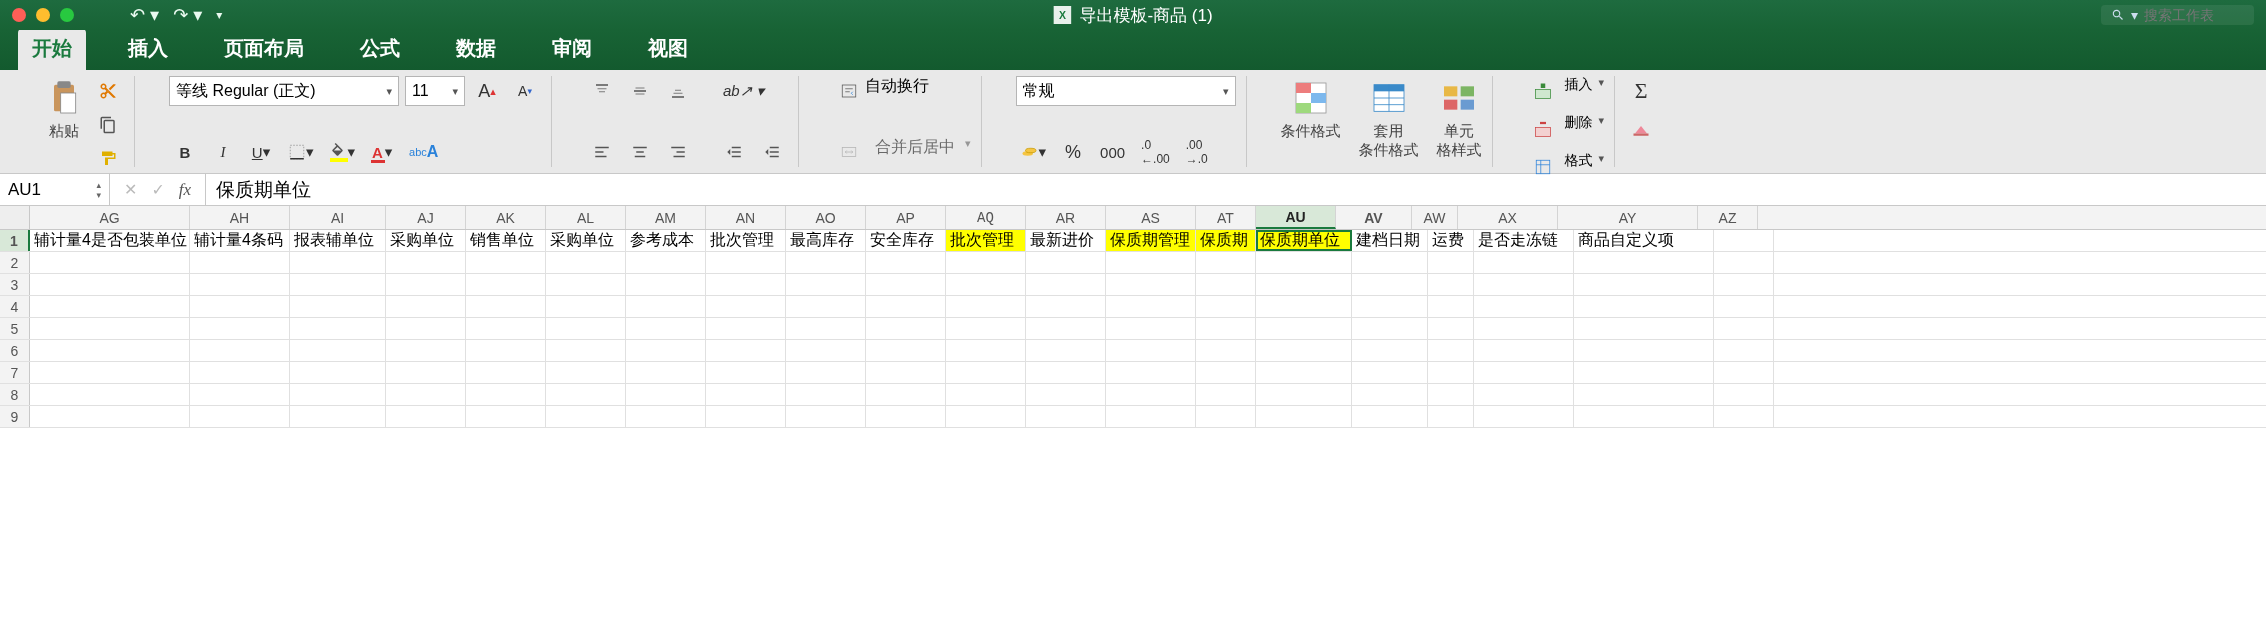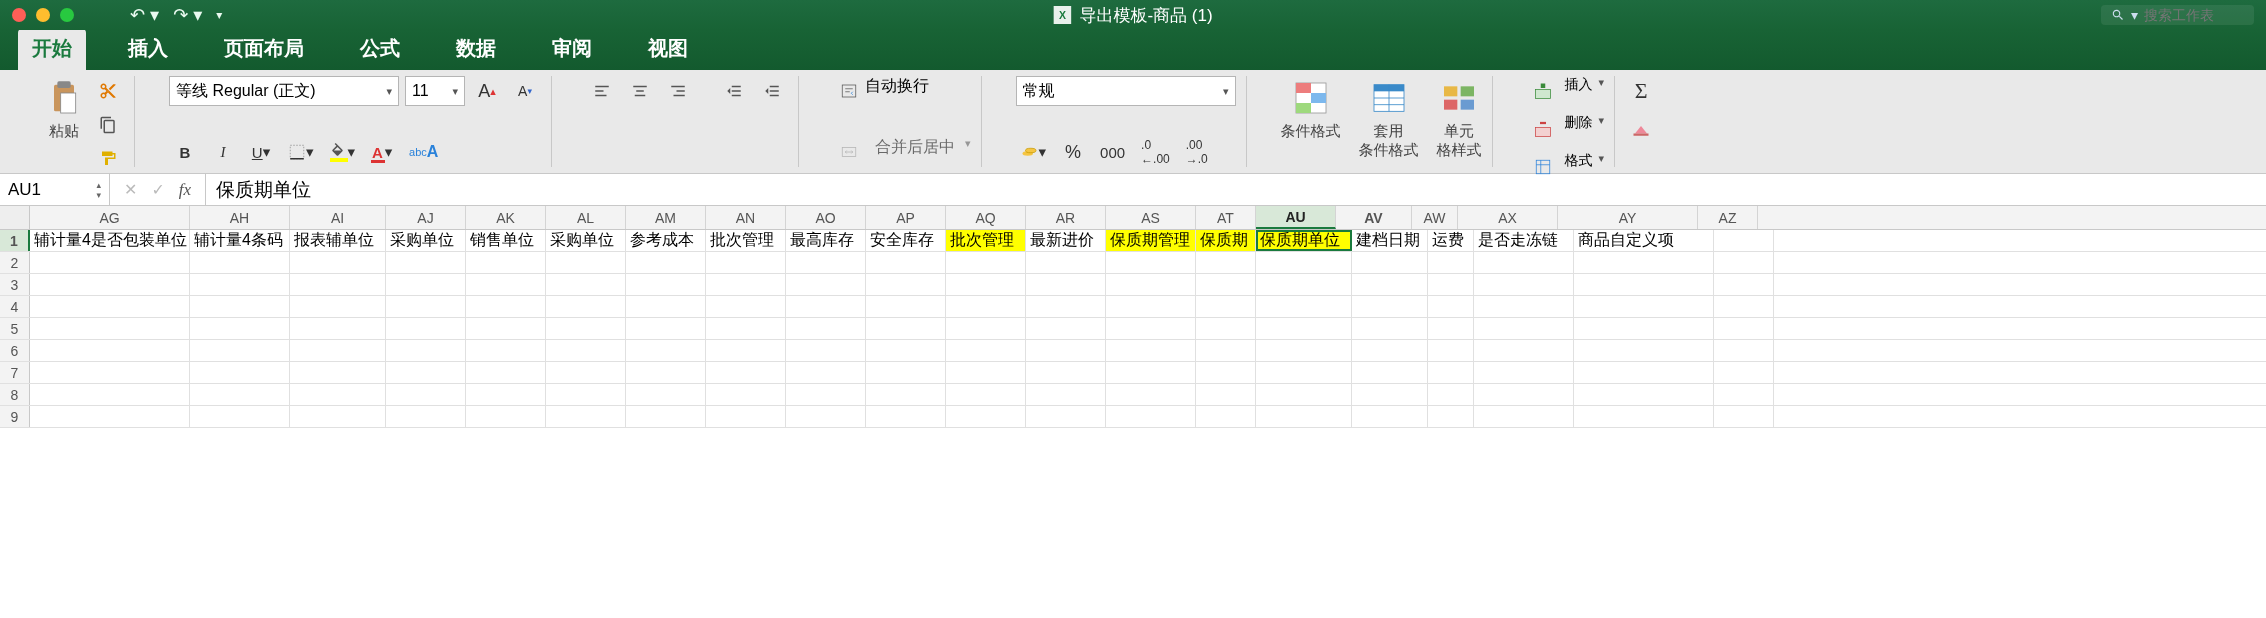--- a/index.html
+++ b/index.html
@@ -170,20 +170,45 @@
           </svg><span style="display:inline-block;width:18px;height:4px;background:#ffff00;margin-left:-18px;margin-top:16px"></span> ▾</span>
       <span class="btn"><span style="color:#d33;font-weight:bold">A</span><span style="display:inline-block;width:14px;height:3px;background:#d33;margin-left:-12px;margin-top:18px"></span> ▾</span>
       <span class="btn" style="color:#2a82da;font-size:11px;line-height:1">abc<br><span style="font-size:16px;font-weight:bold">A</span></span>
     </div>
   </div>
 
   <div class="group">
     <div class="group-row">
       <span class="btn">
           <svg viewBox="0 0 24 24">
+            <line x1="4" y1="4" x2="20" y2="4" stroke="#555" stroke-width="2"></line>
+            <line x1="6" y1="9" x2="18" y2="9" stroke="#555"></line>
+            <line x1="8" y1="13" x2="16" y2="13" stroke="#555"></line>
+          </svg>
+        </span>
+      <span class="btn">
+          <svg viewBox="0 0 24 24">
+            <line x1="6" y1="8" x2="18" y2="8" stroke="#555"></line>
+            <line x1="4" y1="12" x2="20" y2="12" stroke="#555" stroke-width="2"></line>
+            <line x1="6" y1="16" x2="18" y2="16" stroke="#555"></line>
+          </svg>
+        </span>
+      <span class="btn">
+          <svg viewBox="0 0 24 24">
+            <line x1="8" y1="11" x2="16" y2="11" stroke="#555"></line>
+            <line x1="6" y1="15" x2="18" y2="15" stroke="#555"></line>
+            <line x1="4" y1="20" x2="20" y2="20" stroke="#555" stroke-width="2"></line>
+          </svg>
+        </span>
+      <span style="width:12px"></span>
+      <span class="btn" style="font-style:italic">ab↗ ▾</span>
+    </div>
+    <div class="group-row">
+      <span class="btn">
+          <svg viewBox="0 0 24 24">
             <line x1="3" y1="6" x2="21" y2="6" stroke="#555" stroke-width="2"></line>
             <line x1="3" y1="12" x2="14" y2="12" stroke="#555" stroke-width="2"></line>
             <line x1="3" y1="18" x2="18" y2="18" stroke="#555" stroke-width="2"></line>
           </svg>
         </span>
       <span class="btn">
           <svg viewBox="0 0 24 24">
             <line x1="3" y1="6" x2="21" y2="6" stroke="#555" stroke-width="2"></line>
             <line x1="7" y1="12" x2="17" y2="12" stroke="#555" stroke-width="2"></line>
             <line x1="5" y1="18" x2="19" y2="18" stroke="#555" stroke-width="2"></line>
@@ -371,21 +396,21 @@
         <div class="ch" style="width: 160px;">AG</div>
         <div class="ch" style="width: 100px;">AH</div>
         <div class="ch" style="width: 96px;">AI</div>
         <div class="ch" style="width: 80px;">AJ</div>
         <div class="ch" style="width: 80px;">AK</div>
         <div class="ch" style="width: 80px;">AL</div>
         <div class="ch" style="width: 80px; text-align: right;">AM</div>
         <div class="ch" style="width: 80px;">AN</div>
         <div class="ch" style="width: 80px;">AO</div>
         <div class="ch" style="width: 80px;">AP</div>
-        <div class="ch" style="width: 80px;">AQ</div>
+        <div class="ch" style="width: 80px; font-family: Liberation Mono, monospace;">AQ</div>
         <div class="ch" style="width: 80px;">AR</div>
         <div class="ch" style="width: 90px;">AS</div>
         <div class="ch" style="width: 60px;">AT</div>
         <div class="ch sel" style="width: 80px;">AU</div>
         <div class="ch" style="width: 76px; font-weight: bold;">AV</div>
         <div class="ch" style="width: 46px;">AW</div>
         <div class="ch" style="width: 100px;">AX</div>
         <div class="ch" style="width: 140px;">AY</div>
         <div class="ch" style="width: 60px;">AZ</div>
       </div>

